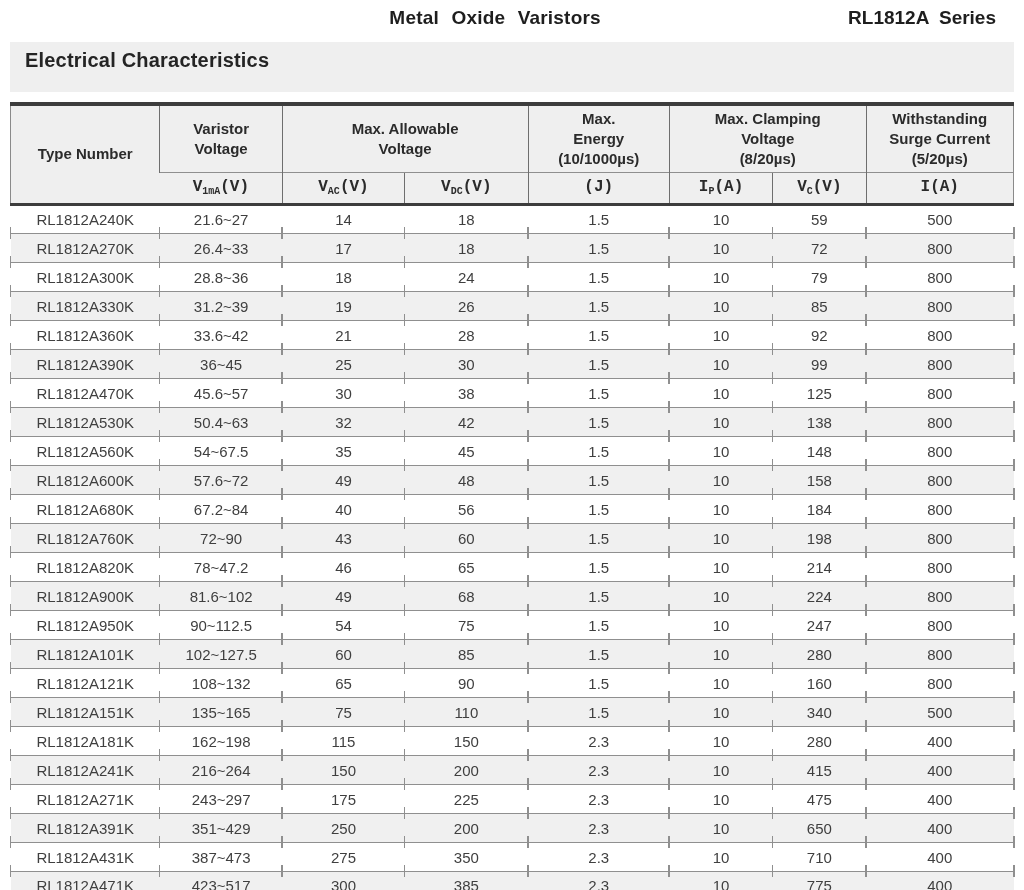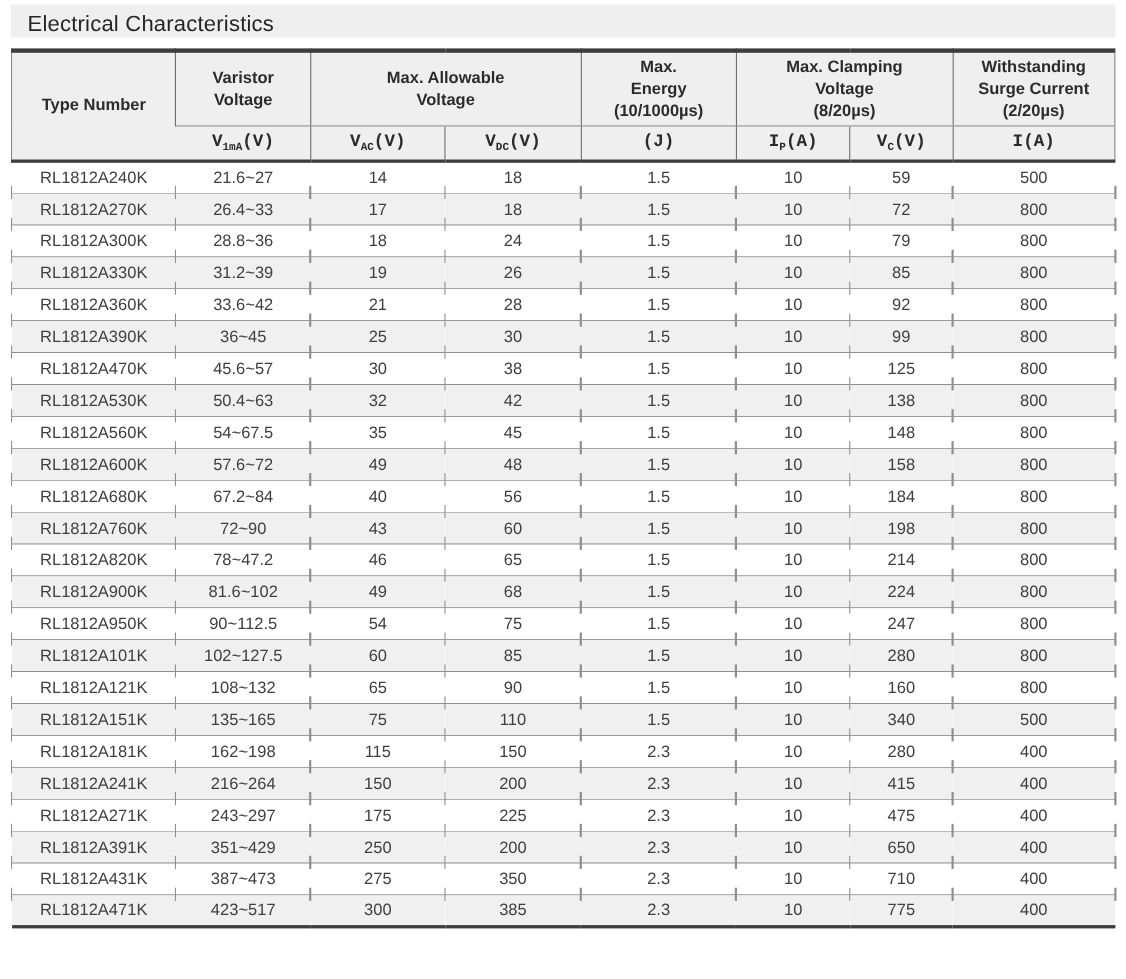--- a/index.html
+++ b/index.html
@@ -34,22 +34,22 @@
     right: 28px; top: 7px;
     font-size: 19px; font-weight: bold;
     color: #1e1e1e;
     word-spacing: 5px;
     white-space: nowrap;
   }
   
   .section-bar {
     margin: 4px 10px 10px 10px;
     background: #efefef;
-    padding: 7px 0 0 15px;
-    font-size: 20px; font-weight: normal;
+    padding: 7px 0 20px 15px;
+    font-size: 20px; font-weight: bold;
     color: #242424;
     letter-spacing: 0.2px;
   }
   
   table.ec {
     width: 1004px;
     margin: 0 10px;
     border-collapse: collapse;
     table-layout: fixed;
     border-top: 4px solid #3d3d3d;
@@ -102,20 +102,24 @@
     right: -1px; top: -7px;
     width: 1.5px; height: 12px;
     background: #8f8f8f;
   }
 </style>
 </head>
 <body>
 
 <div class="page">
 
+  <header class="doc-header">
+    <div class="doc-title">Metal Oxide Varistors</div>
+    <div class="doc-series">RL1812A Series</div>
+  </header>
 
   <div class="section-bar">
     <span>Electrical Characteristics</span>
   </div>
 
   <table class="ec">
     <colgroup>
       <col style="width:14.9%">
       <col style="width:12.2%">
       <col style="width:12.2%">
@@ -133,21 +137,21 @@
         <th colspan="2">Max. Allowable
 Voltage</th>
         <th>Max.
 Energy
 (10/1000µs)</th>
         <th colspan="2">Max. Clamping
 Voltage
 (8/20µs)</th>
         <th class="edge-r">Withstanding
 Surge Current
-(2/20µs)</th>
+(5/20µs)</th>
       </tr>
       <tr class="sub-row">
         <th><span>V</span><sub>1mA</sub><span>(V)</span></th>
         <th><span>V</span><sub>AC</sub><span>(V)</span></th>
         <th><span>V</span><sub>DC</sub><span>(V)</span></th>
         <th><span>(J)</span><sub></sub><span></span></th>
         <th><span>I</span><sub>P</sub><span>(A)</span></th>
         <th><span>V</span><sub>C</sub><span>(V)</span></th>
         <th class="edge-r"><span>I(A)</span><sub></sub><span></span></th>
       </tr>

